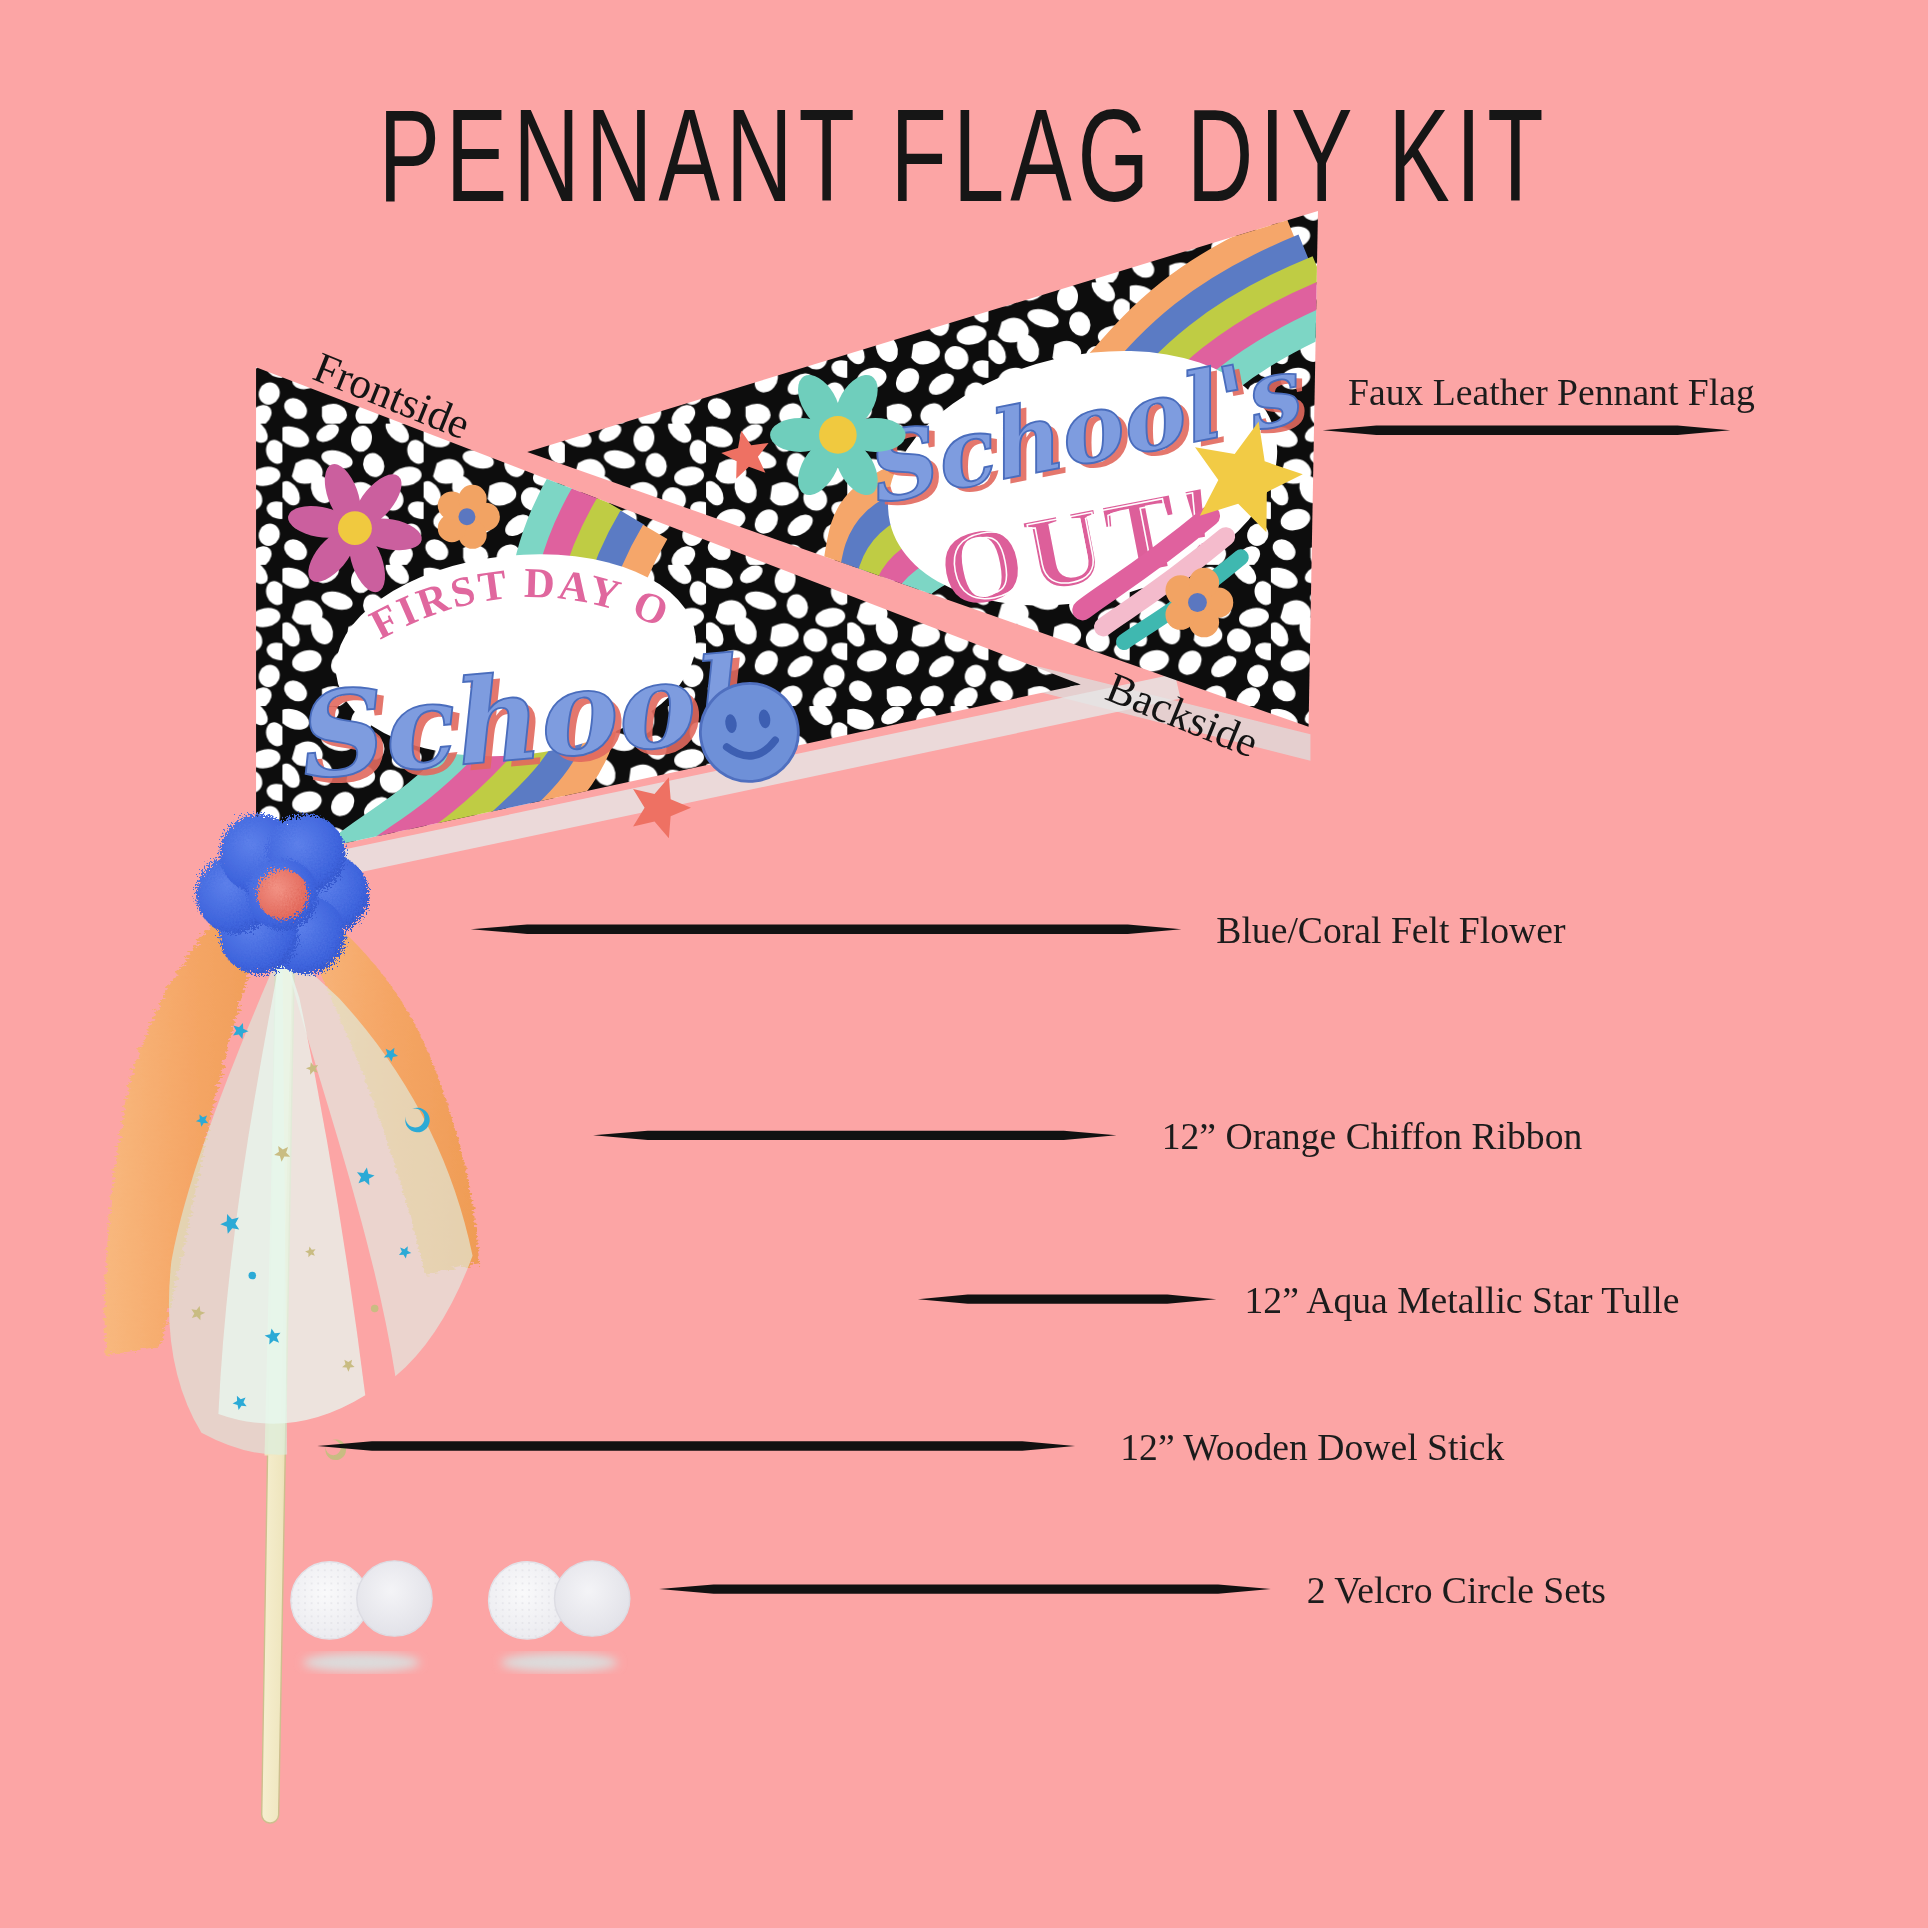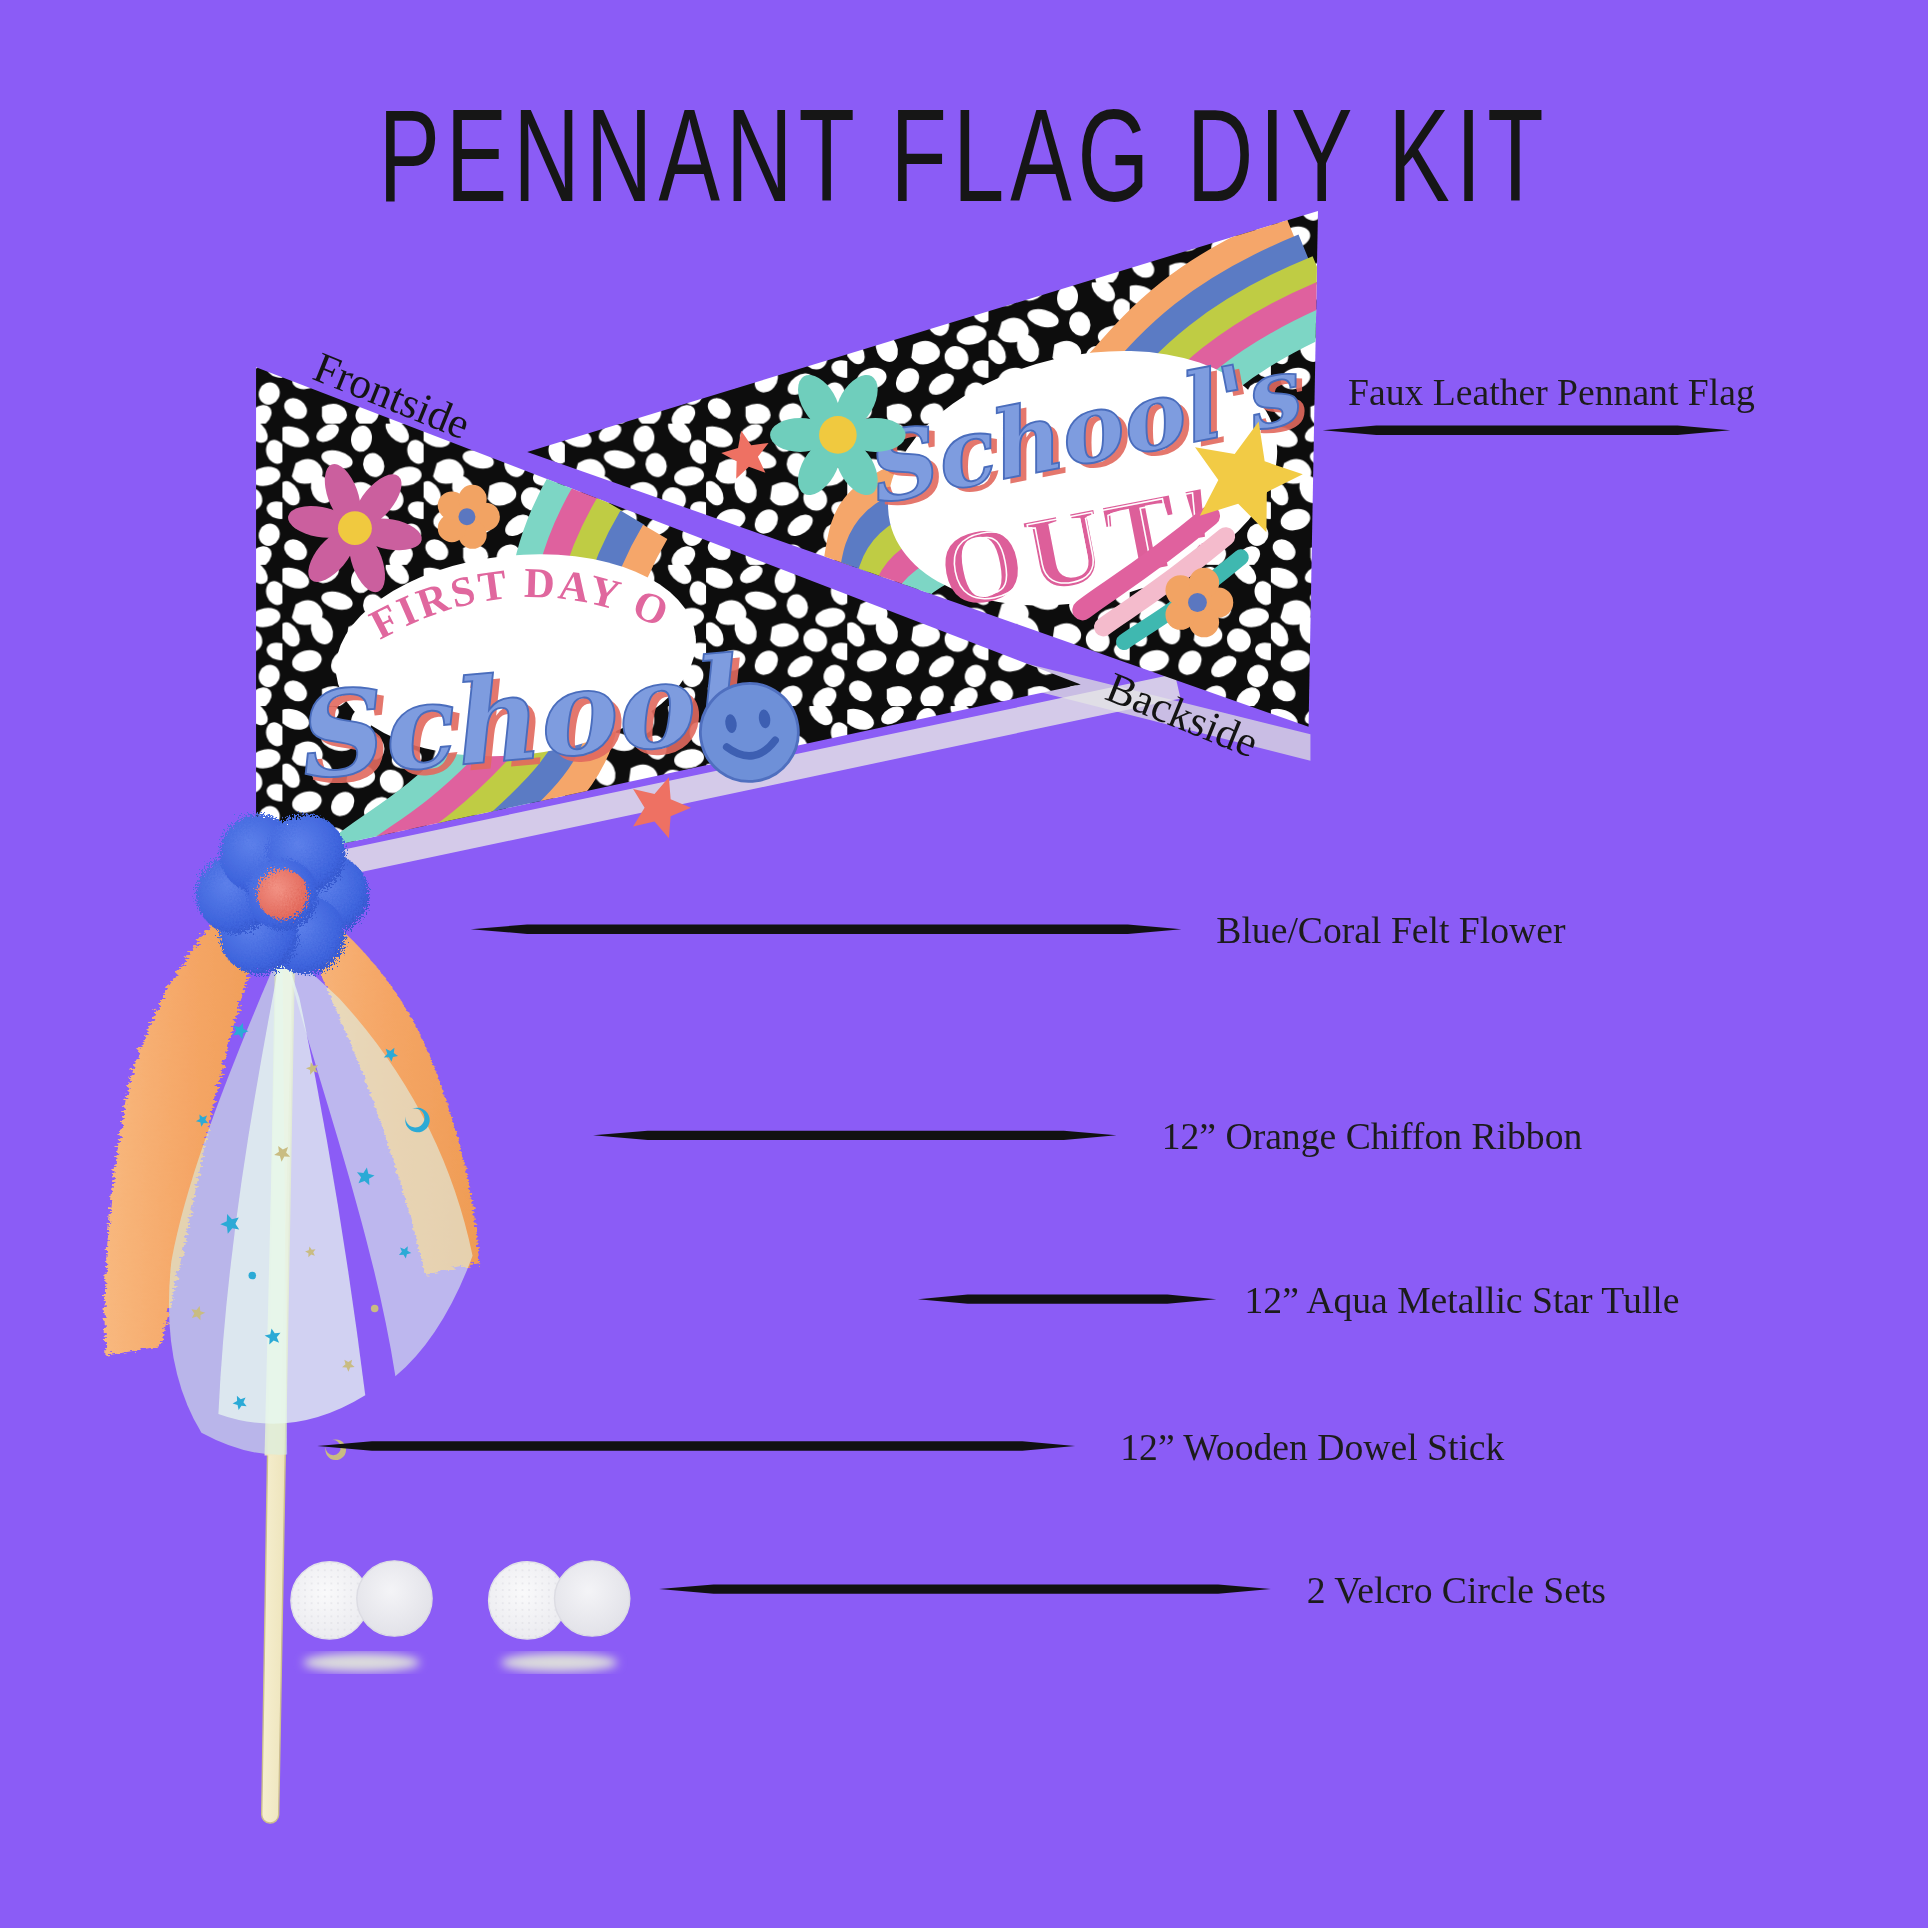--- a/index.html
+++ b/index.html
@@ -1,16 +1,16 @@
 <!DOCTYPE html>
 <html style="font-size:15px"><head>
 <meta charset="utf-8">
 <style>
   html,body{margin:0;padding:0;background:#ffffff;}
-  .canvas{position:relative;width:1928px;height:1928px;background:#8b5cf6;overflow:hidden;}
+  .canvas{position:relative;width:1928px;height:1928px;background:#fca5a5;overflow:hidden;}
   svg{display:block;}
   text{font-family:"Liberation Serif","DejaVu Serif",serif;}
   .title-text{font-family:"Liberation Sans","DejaVu Sans",sans-serif;font-weight:400;}
   .part-label{font-size:40px;fill:#1c1c1c;}
   .side-label{font-size:46px;fill:#141414;}
   .script-text{font-family:"DejaVu Serif","Liberation Serif",serif;font-style:italic;font-weight:bold;}
   .caps-text{font-weight:bold;}
 </style>
 </head>
 <body>

